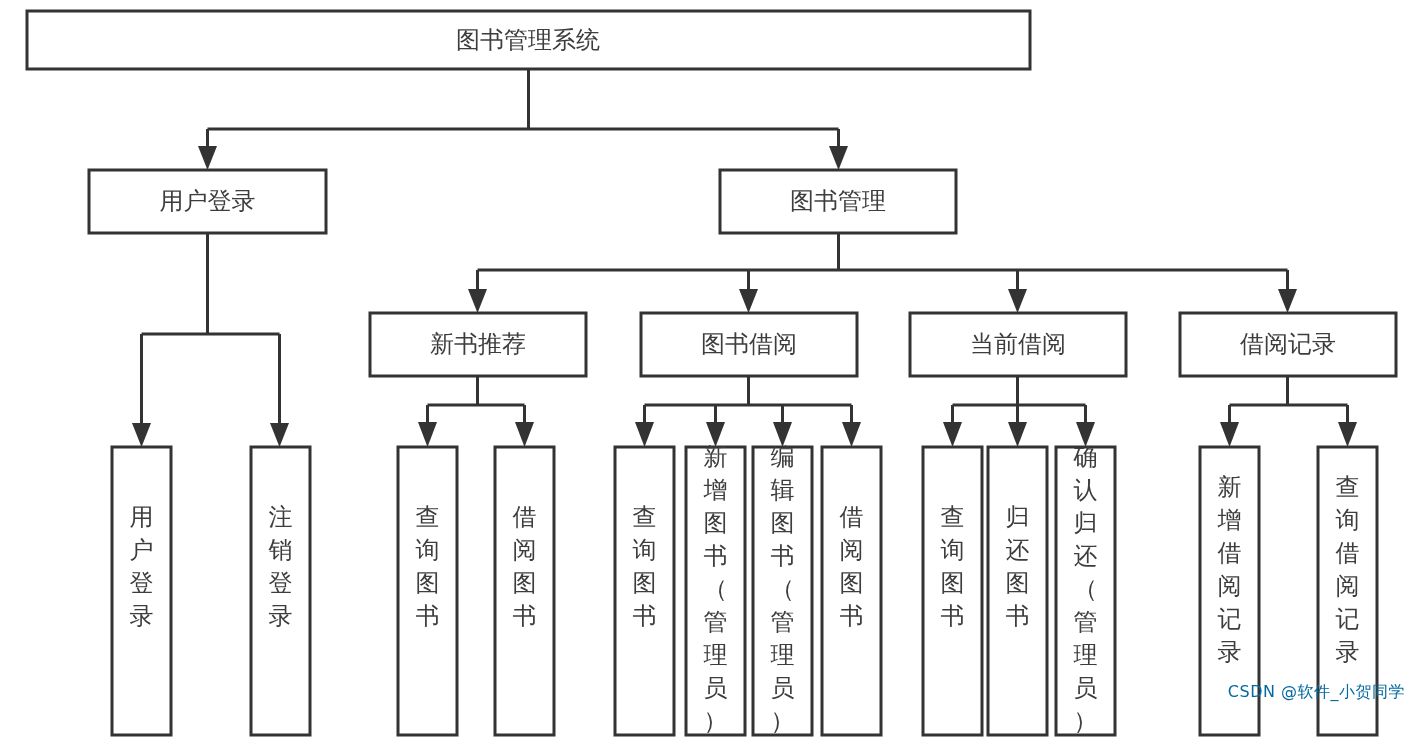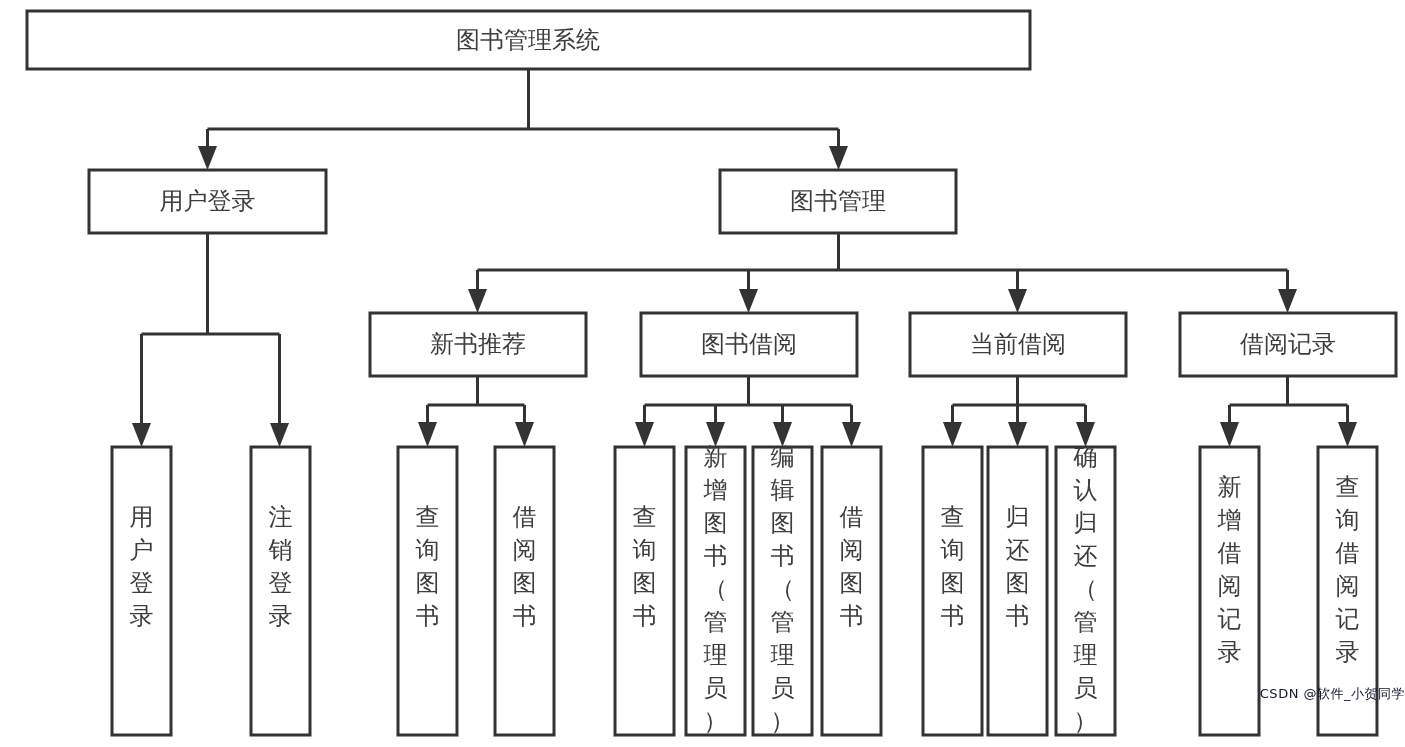--- a/index.html
+++ b/index.html
@@ -53,22 +53,22 @@
     font-family: "DejaVu Sans", "Liberation Sans", sans-serif;
     fill: #3d3d3d;
     font-size: 24px;
     text-anchor: middle;
   }
   .watermark {
     position: absolute;
     right: 8px;
     bottom: 4px;
     font-family: "DejaVu Sans", "Liberation Sans", sans-serif;
-    font-size: 13px;
-    color: #0f172a;
+    font-size: 16px;
+    color: #0369a1;
     letter-spacing: 0.5px;
     white-space: nowrap;
     pointer-events: none;
     margin-left: 17px;
   }
 </style>
 </head>
 <body>
 
 <div id="diagram-root">

